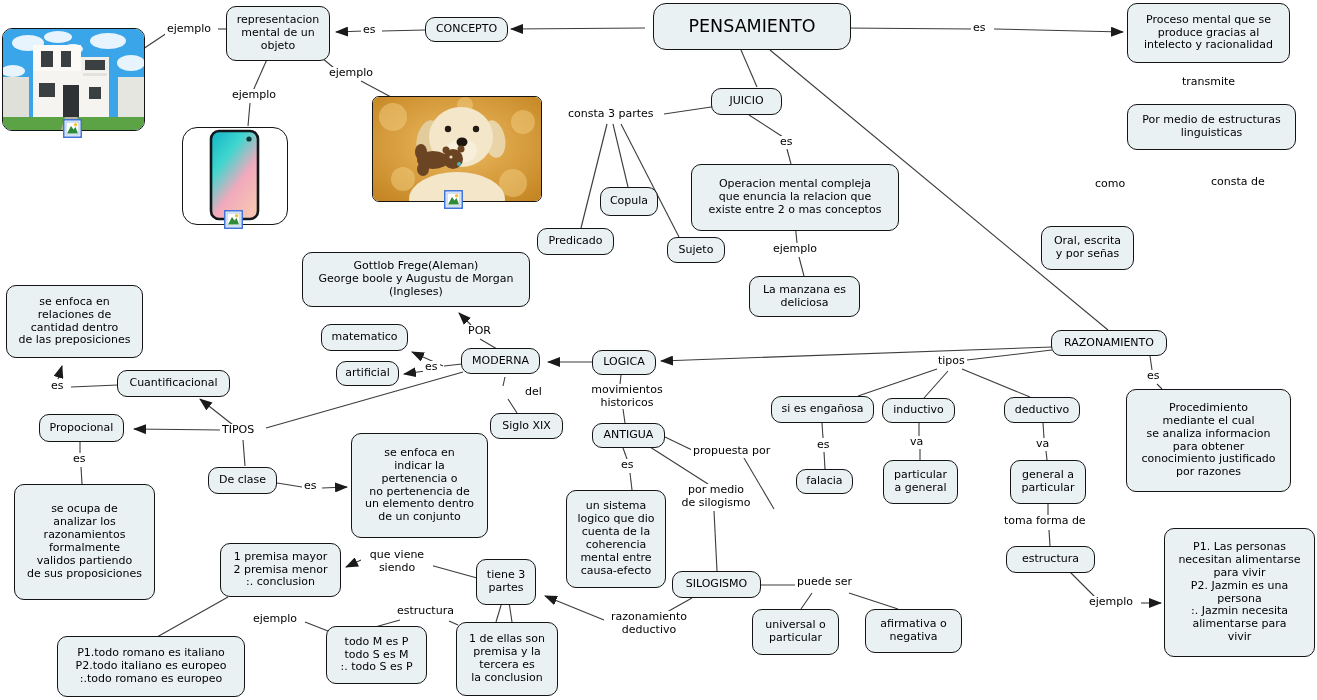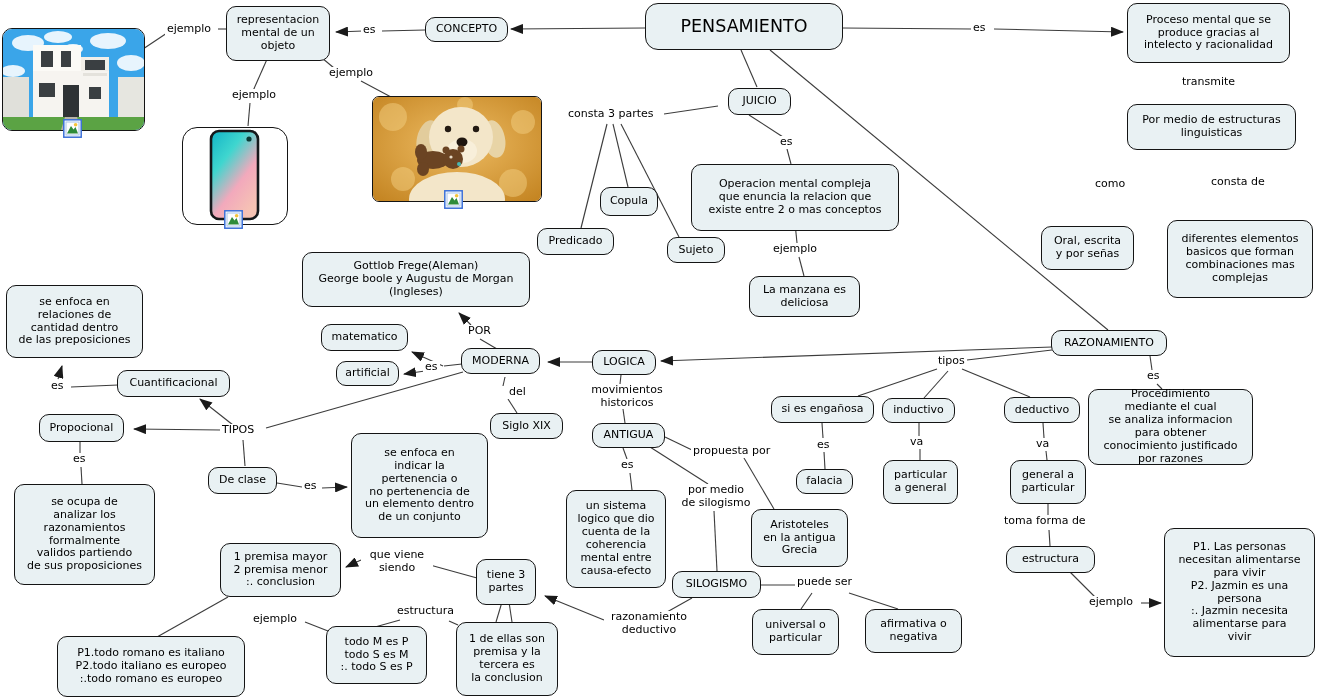--- a/index.html
+++ b/index.html
@@ -3,21 +3,21 @@
 <meta charset="utf-8">
 <style>
   html,body{margin:0;padding:0;background:#fff;}
   .canvas{position:relative;width:1317px;height:700px;background:#ffffff;overflow:hidden;
           font-family:"DejaVu Sans","Liberation Sans",sans-serif;color:#000;}
   #wires{position:absolute;left:0;top:0;width:1317px;height:700px;}
   #wires line{stroke:#3c3c3c;stroke-width:1.1;}
   .node{position:absolute;background:#e9f1f3;border:1.4px solid #141414;border-radius:10px;
         display:flex;align-items:center;justify-content:center;text-align:center;
         white-space:pre-line;font-size:11px;line-height:1.18;padding:2px 4px;box-sizing:border-box;}
-  .title{font-size:17.5px;border-radius:13px;}
+  .title{font-size:17.5px;border-radius:13px;margin-left:8px;}
   .lbl{position:absolute;background:#fff;font-size:11px;line-height:1.15;text-align:center;
        white-space:pre-line;padding:0 2px;}
   .imgbox{position:absolute;border:1.6px solid #141414;border-radius:10px;overflow:hidden;background:#fff;}
   .imgbox svg{display:block;}
   .phonebox{position:absolute;border:1.4px solid #141414;border-radius:15px;background:#fff;}
   .badge{position:absolute;width:19px;height:19px;z-index:5;}
 </style>
 </head>
 <body>
 
@@ -217,25 +217,21 @@
   <div class="node" style="left:226px;top:6px;width:104px;height:55px">representacion
 mental de un
 objeto</div>
   <div class="node" style="left:1127px;top:3px;width:163px;height:60px">Proceso mental que se
 produce gracias al
 intelecto y racionalidad</div>
   <div class="node" style="left:1127px;top:104px;width:169px;height:46px">Por medio de estructuras
 linguisticas</div>
   <div class="node" style="left:1041px;top:226px;width:93px;height:44px">Oral, escrita
 y por señas</div>
-  <div class="node" style="left:1167px;top:220px;width:146px;height:78px">diferentes elementos
-basicos que forman
-combinaciones mas
-complejas</div>
-  <div class="node" style="left:728px;top:88px;width:63px;height:27px">JUICIO</div>
+  <div class="node" style="left:711px;top:88px;width:71px;height:27px">JUICIO</div>
   <div class="node" style="left:600px;top:187px;width:58px;height:29px">Copula</div>
   <div class="node" style="left:537px;top:228px;width:77px;height:27px">Predicado</div>
   <div class="node" style="left:667px;top:237px;width:58px;height:26px">Sujeto</div>
   <div class="node" style="left:691px;top:164px;width:208px;height:67px">Operacion mental compleja
 que enuncia la relacion que
 existe entre 2 o mas conceptos</div>
   <div class="node" style="left:749px;top:276px;width:111px;height:41px">La manzana es
 deliciosa</div>
   <div class="node" style="left:302px;top:252px;width:228px;height:55px">Gottlob Frege(Aleman)
 George boole y Augustu de Morgan
@@ -246,21 +242,21 @@
   <div class="node" style="left:592px;top:350px;width:64px;height:25px">LOGICA</div>
   <div class="node" style="left:490px;top:413px;width:73px;height:26px">Siglo XIX</div>
   <div class="node" style="left:592px;top:423px;width:73px;height:25px">ANTIGUA</div>
   <div class="node" style="left:6px;top:285px;width:137px;height:73px">se enfoca en
 relaciones de
 cantidad dentro
 de las preposiciones</div>
   <div class="node" style="left:117px;top:370px;width:113px;height:27px">Cuantificacional</div>
   <div class="node" style="left:39px;top:414px;width:85px;height:28px">Propocional</div>
   <div class="node" style="left:208px;top:467px;width:69px;height:27px">De clase</div>
-  <div class="node" style="left:14px;top:484px;width:141px;height:101px">se ocupa de
+  <div class="node" style="left:14px;top:484px;width:141px;height:116px">se ocupa de
 analizar los
 razonamientos
 formalmente
 validos partiendo
 de sus proposiciones</div>
   <div class="node" style="left:351px;top:433px;width:137px;height:105px">se enfoca en
 indicar la
 pertenencia o
 no pertenencia de
 un elemento dentro
@@ -279,39 +275,36 @@
 tercera es
 la conclusion</div>
   <div class="node" style="left:476px;top:559px;width:60px;height:46px">tiene 3
 partes</div>
   <div class="node" style="left:566px;top:490px;width:100px;height:98px">un sistema
 logico que dio
 cuenta de la
 coherencia
 mental entre
 causa-efecto</div>
-  <div class="node" style="left:751px;top:509px;width:97px;height:58px">Aristoteles
-en la antigua
-Grecia</div>
   <div class="node" style="left:672px;top:571px;width:89px;height:27px">SILOGISMO</div>
   <div class="node" style="left:752px;top:609px;width:87px;height:46px">universal o
 particular</div>
   <div class="node" style="left:865px;top:609px;width:97px;height:44px">afirmativa o
 negativa</div>
   <div class="node" style="left:771px;top:396px;width:103px;height:27px">si es engañosa</div>
   <div class="node" style="left:882px;top:398px;width:73px;height:25px">inductivo</div>
   <div class="node" style="left:1004px;top:397px;width:76px;height:26px">deductivo</div>
   <div class="node" style="left:796px;top:469px;width:57px;height:25px">falacia</div>
   <div class="node" style="left:883px;top:460px;width:75px;height:44px">particular
 a general</div>
   <div class="node" style="left:1010px;top:460px;width:76px;height:44px">general a
 particular</div>
   <div class="node" style="left:1006px;top:546px;width:89px;height:27px">estructura</div>
   <div class="node" style="left:1051px;top:330px;width:116px;height:26px">RAZONAMIENTO</div>
-  <div class="node" style="left:1088px;top:389px;width:165px;height:76px">Procedimiento
+  <div class="node" style="left:1126px;top:389px;width:165px;height:103px">Procedimiento
 mediante el cual
 se analiza informacion
 para obtener
 conocimiento justificado
 por razones</div>
   <div class="node" style="left:1164px;top:528px;width:151px;height:129px">P1. Las personas
 necesitan alimentarse
 para vivir
 P2. Jazmin es una
 persona
@@ -325,21 +318,21 @@
   <div class="lbl" style="left:327px;top:67px">ejemplo</div>
   <div class="lbl" style="left:971px;top:22px">es</div>
   <div class="lbl" style="left:1180px;top:76px">transmite</div>
   <div class="lbl" style="left:1093px;top:178px">como</div>
   <div class="lbl" style="left:1209px;top:176px">consta de</div>
   <div class="lbl" style="left:566px;top:108px">consta 3 partes</div>
   <div class="lbl" style="left:778px;top:136px">es</div>
   <div class="lbl" style="left:771px;top:243px">ejemplo</div>
   <div class="lbl" style="left:466px;top:325px">POR</div>
   <div class="lbl" style="left:423px;top:361px">es</div>
-  <div class="lbl" style="left:507px;top:386px">del</div>
+  <div class="lbl" style="left:523px;top:386px">del</div>
   <div class="lbl" style="left:583px;top:384px;width:84px">movimientos
 historicos</div>
   <div class="lbl" style="left:936px;top:355px">tipos</div>
   <div class="lbl" style="left:220px;top:424px">TIPOS</div>
   <div class="lbl" style="left:815px;top:439px">es</div>
   <div class="lbl" style="left:908px;top:436px">va</div>
   <div class="lbl" style="left:1034px;top:438px">va</div>
   <div class="lbl" style="left:1002px;top:515px">toma forma de</div>
   <div class="lbl" style="left:1087px;top:596px">ejemplo</div>
   <div class="lbl" style="left:1145px;top:370px">es</div>

